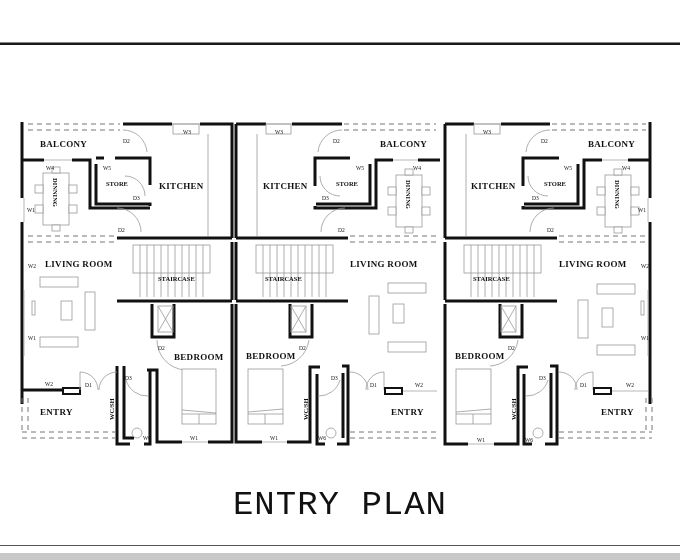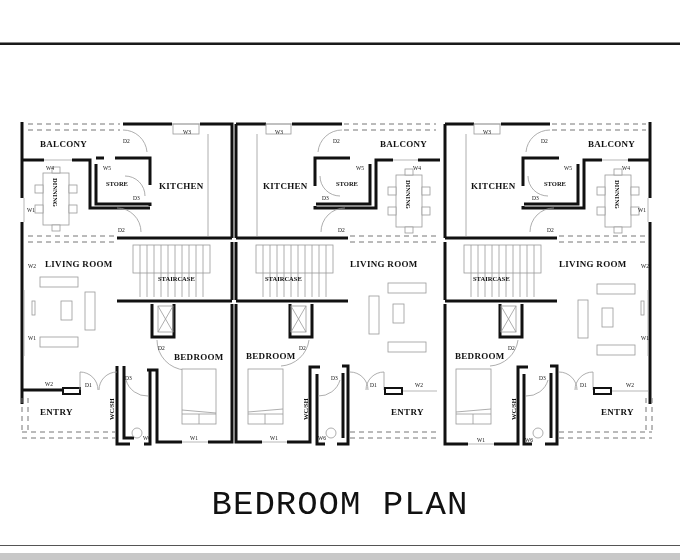--- a/index.html
+++ b/index.html
@@ -357,16 +357,16 @@
   <text class="tg" x="564" y="170">W5</text>
   <text class="tg" x="622" y="170">W4</text>
   <text class="tg" x="638" y="212">W1</text>
   <text class="tg" x="641" y="268">W2</text>
   <text class="tg" x="641" y="340">W1</text>
   <text class="tg" x="626" y="387">W2</text>
   <text class="tg" x="477" y="442">W1</text>
   <text class="tg" x="525" y="442">W6</text>
 </svg>
 
-<div class="title">BEDROOM PLAN</div>
+<div class="title">ENTRY PLAN</div>
 
 <div class="bottom-rule"></div>
 <div class="bottom-band"></div>
 
 </body></html>

